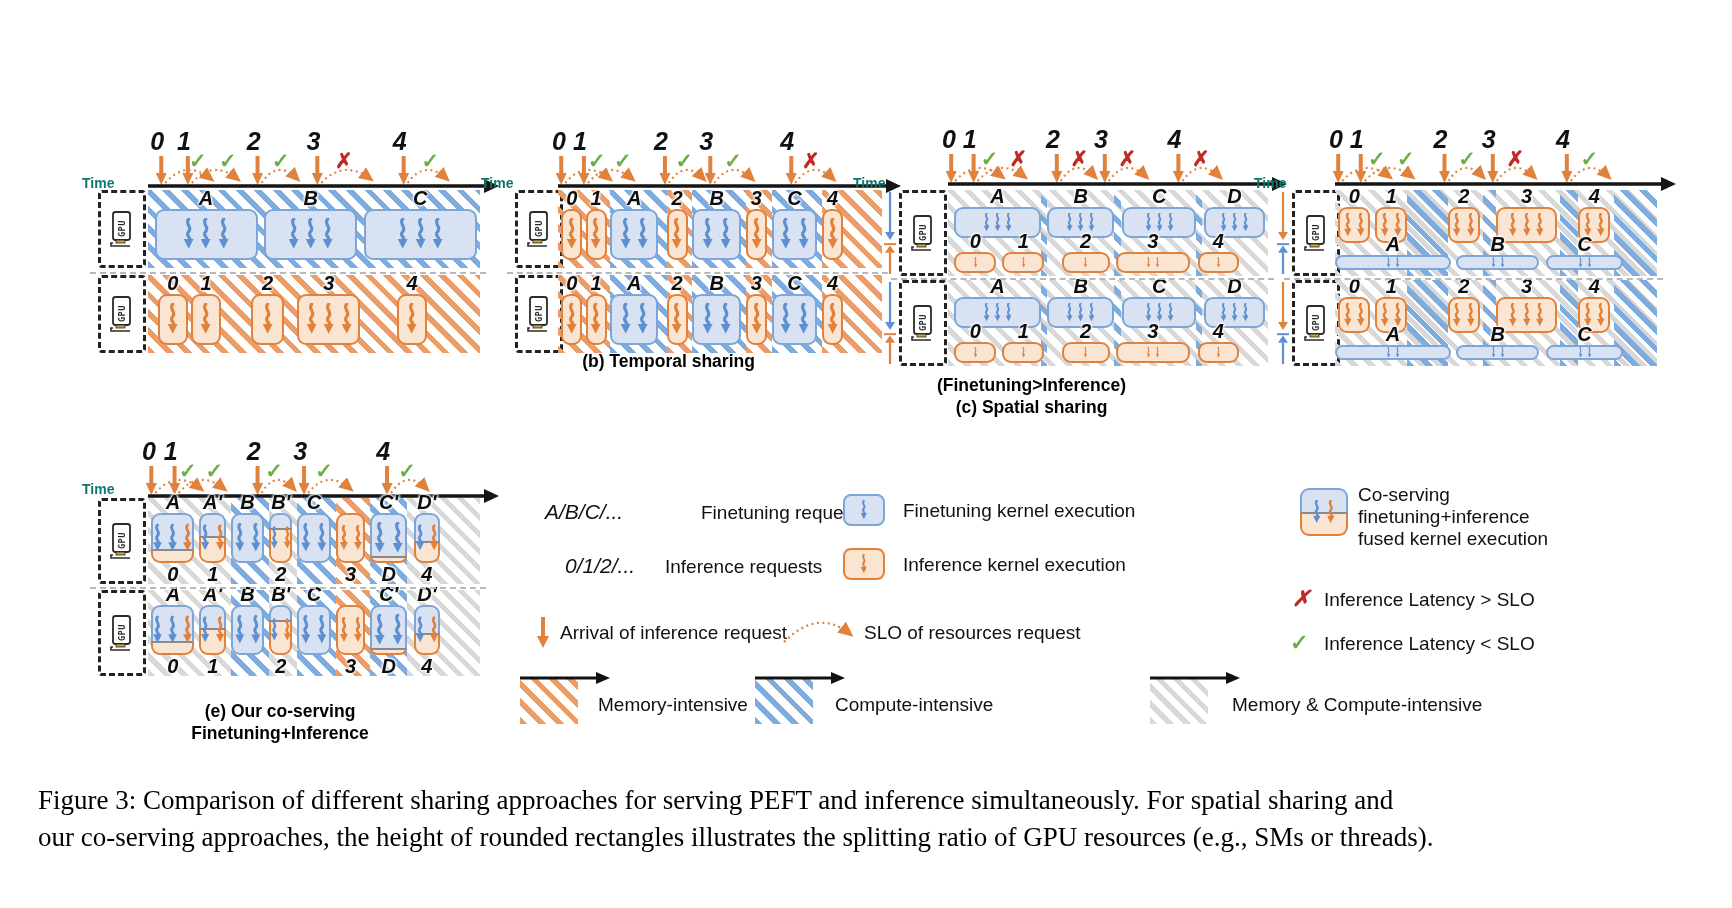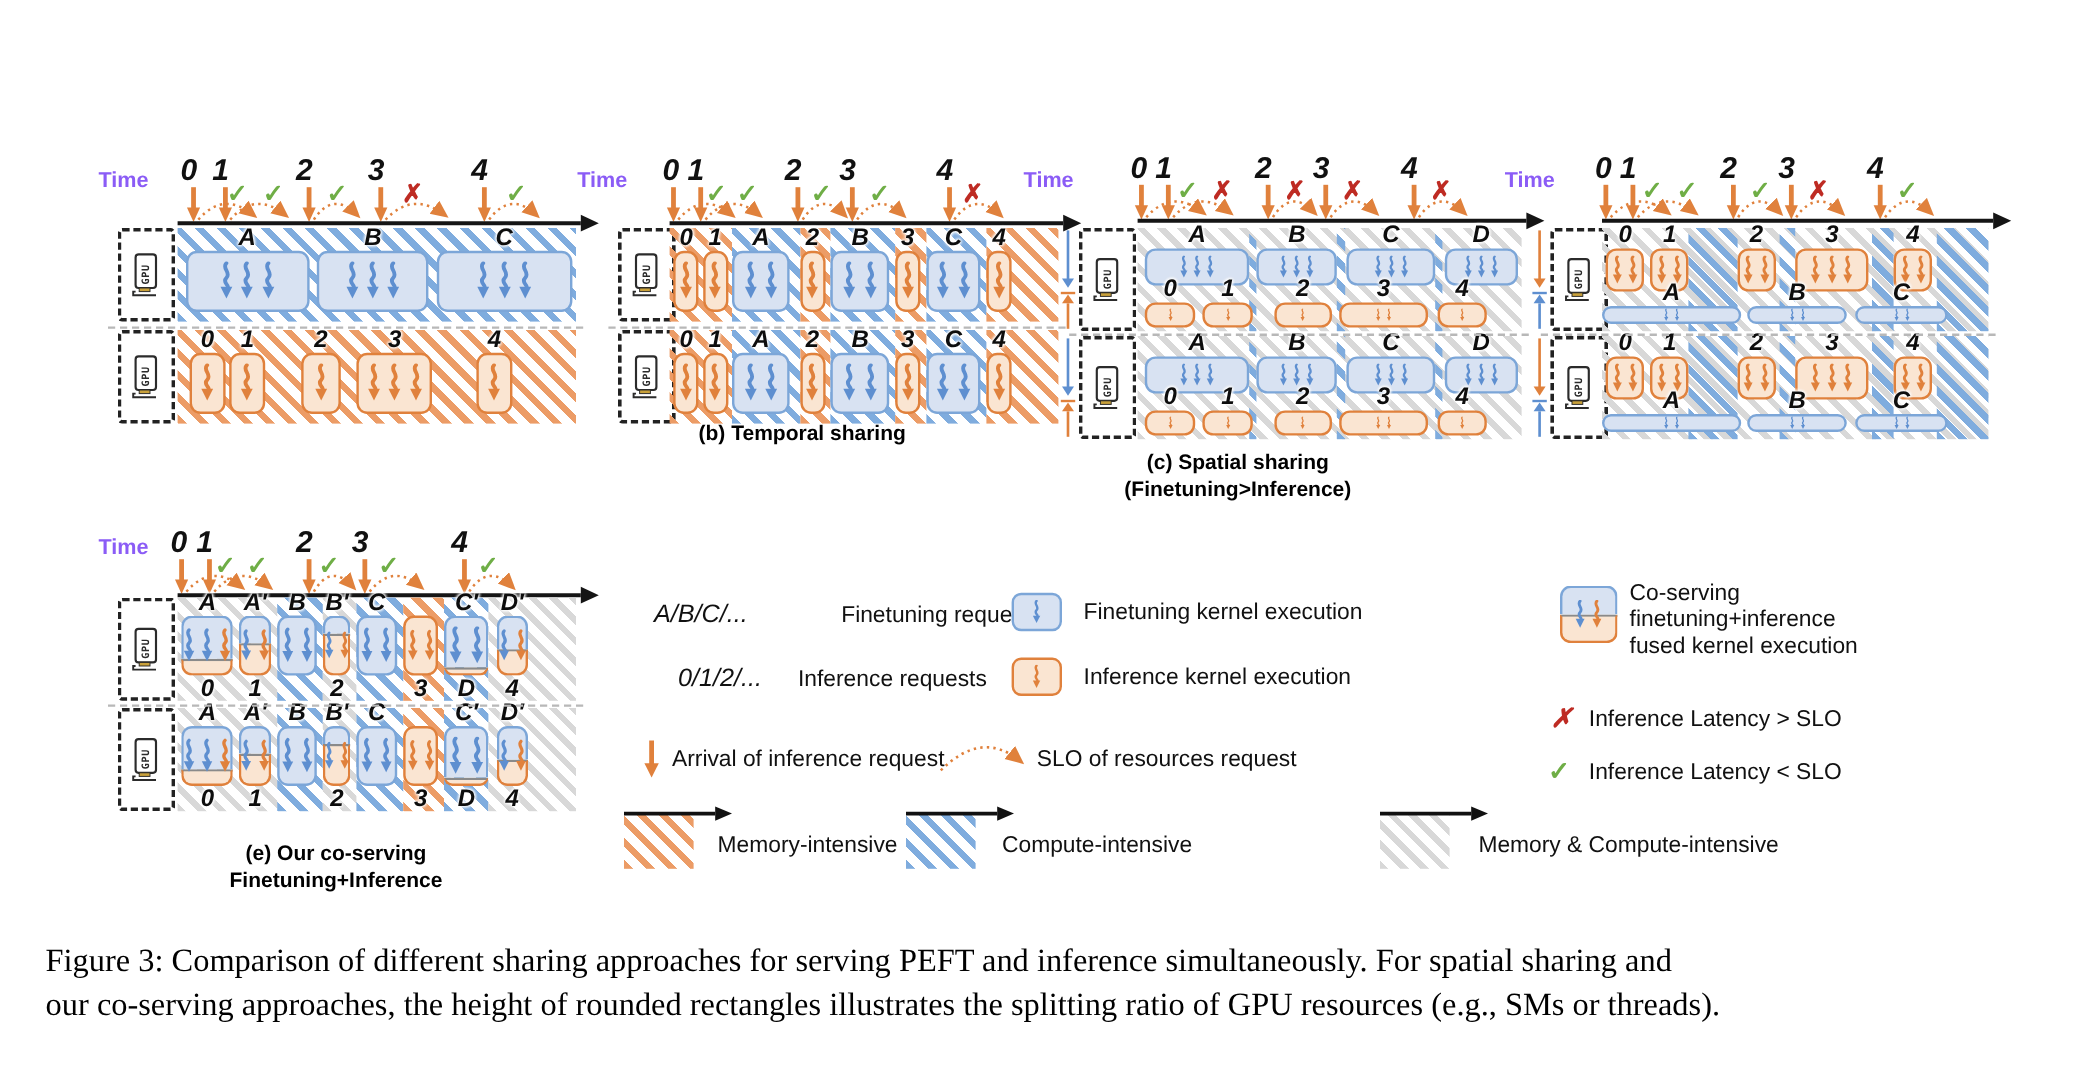--- a/index.html
+++ b/index.html
@@ -1,19 +1,19 @@
 <!DOCTYPE html>
 <html style="--ob: #E0813C; --of: #FAE5D2; --oh: #EC9C66; --bb: #7CA6D8; --bf: #D8E2F2; --bh: #7FACDE; --gh: #D8D8D8;"><head>
 <meta charset="utf-8">
 <style>
   html,body{margin:0;padding:0;background:#fff;width:1732px;height:908px;overflow:hidden;
     font-family:"Liberation Sans",sans-serif;}
   #canvas{position:relative;width:1732px;height:908px;background:#fff;}
   .panel{position:absolute;}
-  .time-label{position:absolute;font-weight:bold;font-size:18px;color:#8b5cf6;}
+  .time-label{position:absolute;font-weight:bold;font-size:14px;color:#0f766e;margin-top:35px;}
   .lane-track{position:absolute;overflow:visible;}
   .hatch-orange{background:repeating-linear-gradient(45deg,var(--oh) 0 5.5px,rgba(0,0,0,0) 5.5px 13px);}
   .hatch-blue{background:repeating-linear-gradient(45deg,var(--bh) 0 5.5px,rgba(0,0,0,0) 5.5px 13px);}
   .hatch-gray{background:repeating-linear-gradient(45deg,var(--gh) 0 5px,rgba(0,0,0,0) 5px 12px);}
   .hseg{position:absolute;top:0;bottom:0;}
   .gpu-box{position:absolute;border:3px dashed #222;border-radius:4px;box-sizing:border-box;
     display:flex;align-items:center;justify-content:center;background:#fff;}
   .blk{position:absolute;border-radius:9px;box-sizing:border-box;}
   .blk-blue{background:var(--bf);border:2.6px solid var(--bb);}
   .blk-orange{background:var(--of);border:2.6px solid var(--ob);}
@@ -762,22 +762,22 @@
               <svg width="7" height="11" viewBox="0 0 12 26">
                 <path d="M6 1 C 2.5 4.5, 9.5 7.5, 6 11 C 2.5 14.5, 9.5 16.5, 6 18.5" fill="none" stroke="#E0813C" stroke-width="2.6" stroke-linecap="round"></path>
                 <path d="M2 17 L10 17 L6 25 Z" fill="#E0813C"></path>
               </svg>
             </div>
           </div>
           <div class="blabel" style="left: 78%; width: 13%; top: calc(72% - 21px);">4</div>
         </div>
         <div class="lane-div" style="left: 96px; top: 150px; width: 383px;"></div>
         <div class="ptitle" style="left: 0px; top: 246px; width: 473px;">
+          <div>(Finetuning&gt;Inference)</div>
           <div>(c) Spatial sharing</div>
-          <div>(Finetuning&gt;Inference)</div>
         </div>
       </div>
       <div class="panel" style="left: 1190px; top: 128px; width: 497px; height: 306px;">
         <div class="time-label" style="left: 64px; top: 12px;">Time</div>
         <div style="position: absolute; left: 0px; top: 0px; width: 100%; height: 62px;">
           <svg width="348" height="62" style="position:absolute;left:145px;top:0;overflow:visible;">
             <defs>
               <marker id="am3" markerWidth="9" markerHeight="9" refX="5" refY="3.2" orient="auto">
                 <path d="M0,0 L7,3.2 L0,6.4 Z" fill="#E0813C"></path>
               </marker>

